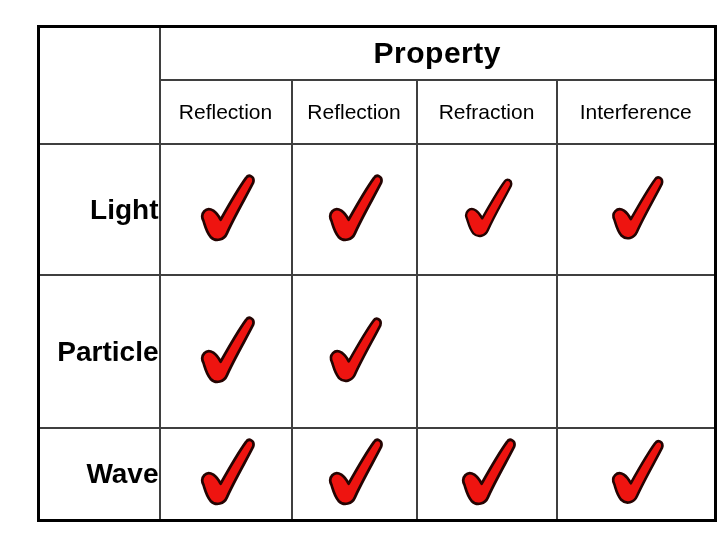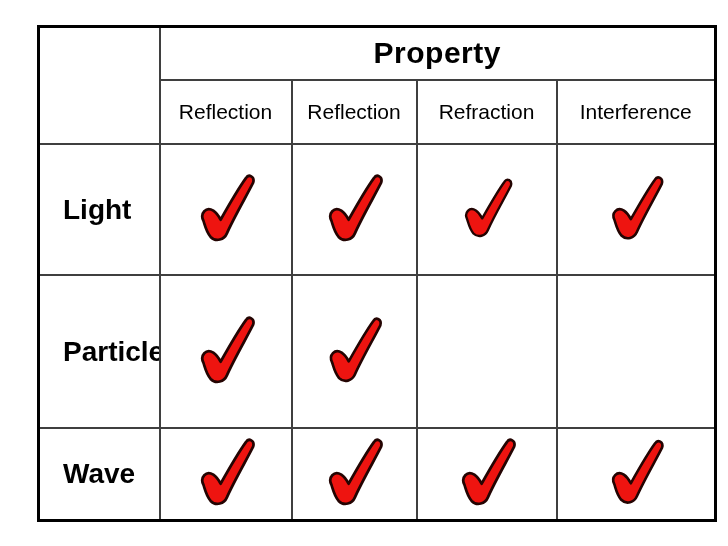--- a/index.html
+++ b/index.html
@@ -48,23 +48,23 @@
   th.colhead {
     font-size: 21px;
     font-weight: normal;
     text-align: center;
     vertical-align: middle;
     color: var(--text, #000);
   }
   th.rowhead {
     font-size: 28px;
     font-weight: bold;
-    text-align: left;
-    vertical-align: middle;
-    padding-left: 23px;
+    text-align: right;
+    vertical-align: middle;
+    padding-left: 13px;
     color: var(--text, #000);
   }
   td.cell {
     text-align: center;
     vertical-align: middle;
   }
   svg.check {
     width: 60px;
     height: 76px;
     display: inline-block;

